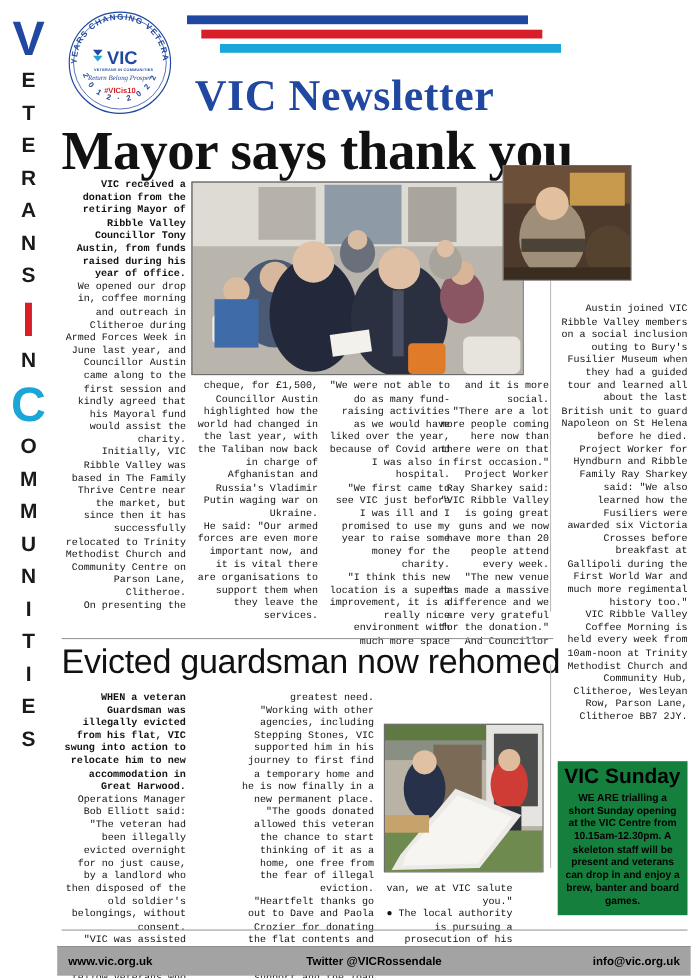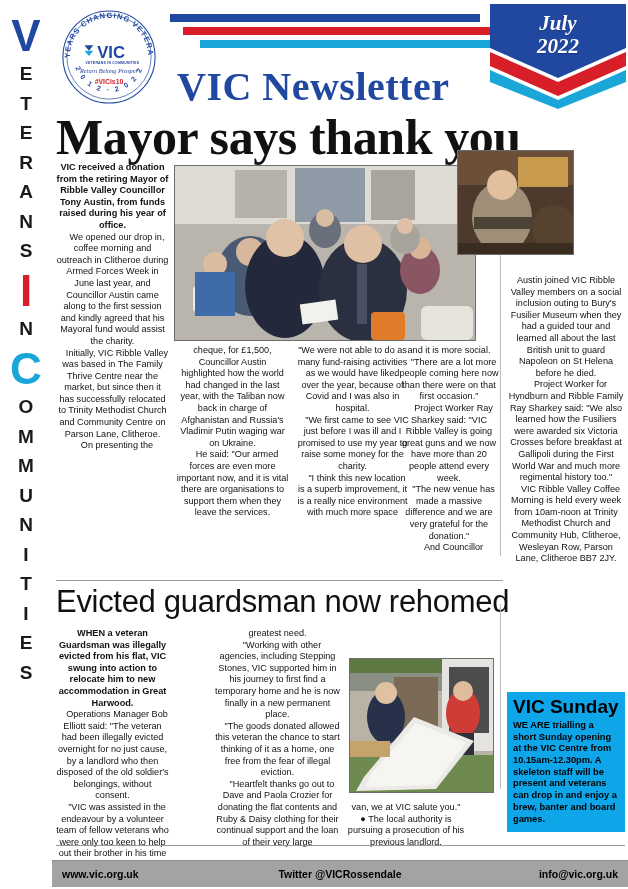--- a/index.html
+++ b/index.html
@@ -123,56 +123,58 @@
     font-size: 31px;
     letter-spacing: -0.3px;
   }
 
   
   .col {
     position: absolute;
     font-size: 9.1px;
     line-height: 11.6px;
     color: #121212;
-    text-align: center;
+    text-align: right;
+    font-family: Liberation Mono, monospace;
   }
   .col p { margin: 0; text-indent: 9px; }
   .col p.first { text-indent: 0; }
   .col p.lead { font-weight: bold; text-indent: 0; font-size: 9.2px; }
   .col p.bullet { text-indent: 0; }
 
   
   .photo {
     position: absolute;
     overflow: hidden;
     background: #8a8a8a;
     border: 1px solid #6d6d6d;
   }
 
   
   #vic-sunday {
     position: absolute;
     left: 455px; top: 580px;
     width: 118px;
-    background: #0ea5e9;
+    background: #15803d;
     padding: 5px 6px 7px 6px;
   }
   #vic-sunday-title {
     font-family: "Liberation Sans", sans-serif;
     font-weight: bold;
     font-size: 19px;
     line-height: 1.05;
     margin: 0 0 3px 0;
     color: #000;
   }
   #vic-sunday-body {
     font-size: 9.3px;
     line-height: 11.7px;
     font-weight: bold;
     margin: 0;
+    text-align: center;
   }
 
   
   .vrule {
     position: absolute;
     width: 1px;
     background: #bdbdbd;
   }
   .hrule {
     position: absolute;
@@ -252,31 +254,20 @@
   </div>
 
   <div class="bar-stack">
     <div class="bar b1"></div>
     <div class="bar b2"></div>
     <div class="bar b3"></div>
   </div>
 
   <div id="newsletter-title">VIC Newsletter</div>
 
-  <div id="date-chevron">
-    <svg width="136" height="105" viewBox="0 0 136 105">
-      <path d="M0,0 L136,0 L136,44 L68,74 L0,44 Z" fill="#2148a0"></path>
-      <path d="M0,48 L68,78 L136,48 L136,62 L68,92 L0,62 Z" fill="#d81e28"></path>
-      <path d="M0,66 L68,96 L136,66 L136,78 L68,105 L0,78 Z" fill="#1aa6d8"></path>
-    </svg>
-    <div id="date-text">
-      <div>July</div>
-      <div>2022</div>
-    </div>
-  </div>
 </div>
 
 <div id="content">
 
   <h1 class="headline" id="headline-1">Mayor says thank you</h1>
 
   <div class="photo" id="photo-main" style="left:122px; top:53px; width:302px; height:176px;">
     <svg width="302" height="176" viewBox="0 0 302 176">
       <rect width="302" height="176" fill="#c9c6c0"></rect>
       <rect x="0" y="0" width="302" height="58" fill="#dedbd4"></rect>

